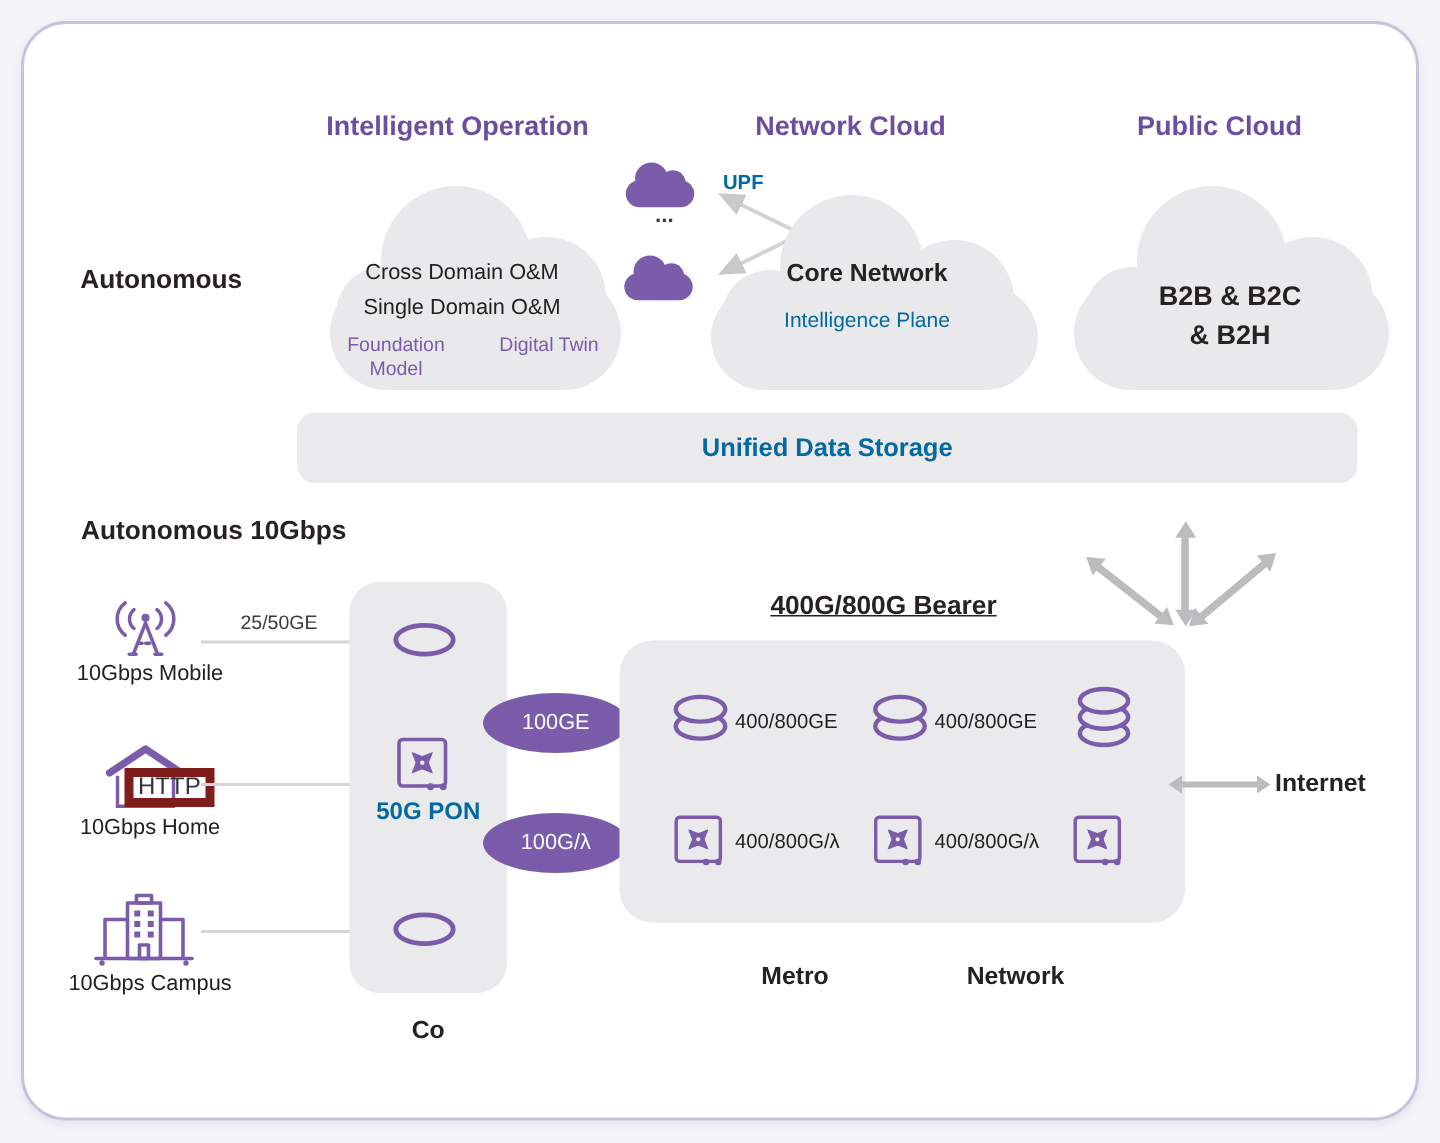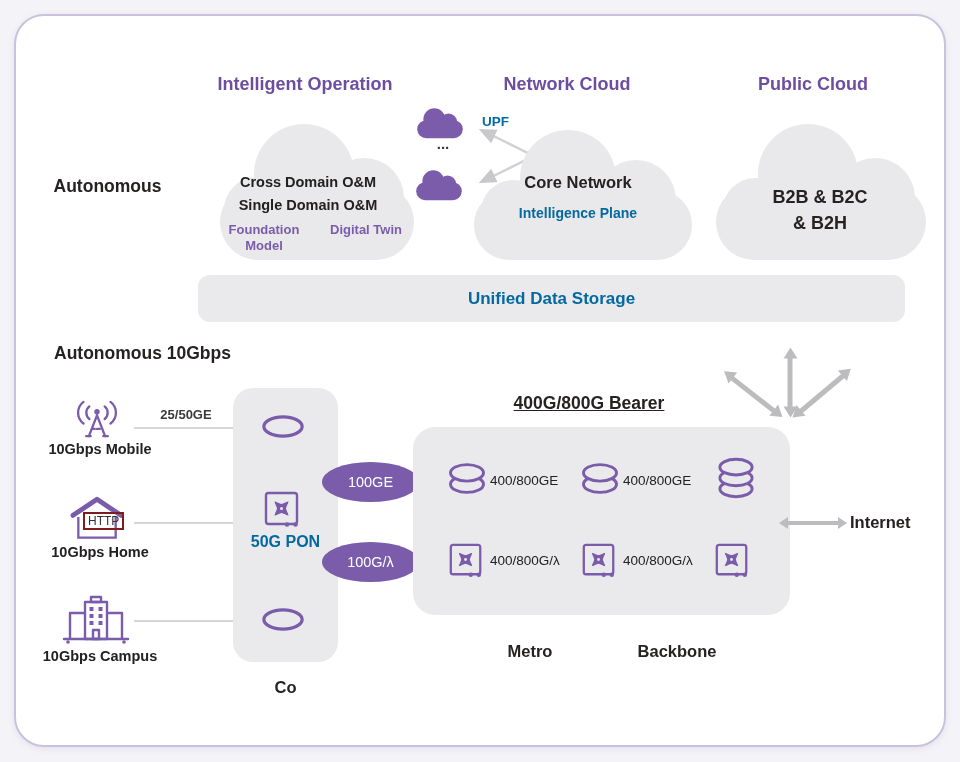--- a/index.html
+++ b/index.html
@@ -1,21 +1,21 @@
 <!DOCTYPE html>
 <html><head>
 <meta charset="utf-8">
 <style>
   * { margin:0; padding:0; box-sizing:border-box; }
   html,body { width:960px; height:762px; background:#f4f3f7; font-family:"Liberation Sans", sans-serif; overflow:hidden; }
   #stage { position:absolute; left:0; top:0; width:960px; height:762px; }
   .card { position:absolute; left:14px; top:14px; width:932px; height:733px; background:#ffffff;
           border:2px solid #c9c2dd; border-radius:30px; box-shadow:0 2px 6px rgba(120,110,160,.12); }
   .abs { position:absolute; }
-  .ctr { text-align:center;font-weight:bold; }
+  .ctr { text-align:center; }
   .hdr { font-weight:bold; font-size:18px; color:#6d4da0; }
   .dark { color:#262222; }
   .purple { color:#0369a1; }
   .bold { font-weight:bold; }
   .cloudtxt { font-size:14.5px; color:#232020; }
   .subtxt { font-size:13px; color:#7a5caa; line-height:16px; }
   .graybox { background:#eae9ec; }
   .line { position:absolute; height:2px; background:#d6d5d8; }
   .badge { position:absolute; width:97px; height:40px; border-radius:50%; background:#7a5caa;
            color:#ffffff; font-size:14.5px; text-align:center; line-height:40px; }
@@ -24,21 +24,21 @@
   .bearer-lbl { font-size:13.5px; color:#232020; }
   
   .darrow { position:absolute; height:5px; background:#bcbcbe; }
   .darrow::before { content:""; position:absolute; left:-10px; top:-5px;
       border-top:7.5px solid transparent; border-bottom:7.5px solid transparent; border-right:11px solid #bcbcbe; }
   .darrow::after { content:""; position:absolute; right:-10px; top:-5px;
       border-top:7.5px solid transparent; border-bottom:7.5px solid transparent; border-left:11px solid #bcbcbe; }
   .darrow.sm { height:4px; }
   .darrow.sm::before { top:-4px; border-top-width:6px; border-bottom-width:6px; border-right-width:9px; left:-9px; }
   .darrow.sm::after  { top:-4px; border-top-width:6px; border-bottom-width:6px; border-left-width:9px; right:-9px; }
-  .http-tag { position:absolute; font-size:12px; color:#333; border:2px solid #7f1d1d; padding:0 3px; line-height:14px; background:transparent; }
+  .http-tag { position:absolute; font-size:16px; color:#333; border:6px solid #7f1d1d; padding:0 3px; line-height:14px; background:transparent; }
 </style>
 </head>
 <body>
 
 <svg width="0" height="0" style="position:absolute" aria-hidden="true">
   <defs>
     <marker id="ah-purple" markerWidth="8" markerHeight="8" refX="5" refY="2.6" orient="auto-start-reverse">
       <path d="M0,0 L5.8,2.6 L0,5.2 Z" fill="#7a5caa"></path>
     </marker>
     <marker id="ah-gray" markerWidth="9" markerHeight="9" refX="6" refY="3" orient="auto-start-reverse">
@@ -217,21 +217,21 @@
   <div class="abs bearer-lbl" style="left:490px; top:553px;">400/800G/λ</div>
   <svg class="abs" style="left:580px; top:541px;" width="38" height="38" viewBox="0 0 40 40">
       <use href="#sym-router"></use>
     </svg>
   <div class="abs bearer-lbl" style="left:623px; top:553px;">400/800G/λ</div>
   <svg class="abs" style="left:713px; top:541px;" width="38" height="38" viewBox="0 0 40 40">
       <use href="#sym-router"></use>
     </svg>
 
   <div class="abs ctr bold dark" style="left:470px; top:642px; width:120px; font-size:16.5px;">Metro</div>
-  <div class="abs ctr bold dark" style="left:617px; top:642px; width:120px; font-size:16.5px;">Backbone</div>
+  <div class="abs ctr bold dark" style="left:617px; top:642px; width:120px; font-size:16.5px;">Network</div>
 
   <div class="darrow" style="left:765px; top:380px; width:50px; transform:rotate(90deg);"></div>
   <div class="darrow" style="left:726px; top:392px; width:54px; transform:rotate(38deg);"></div>
   <div class="darrow" style="left:794px; top:391px; width:56px; transform:rotate(-40deg);"></div>
 
   <div class="darrow sm" style="left:788px; top:521px; width:50px;"></div>
   <div class="abs bold dark" style="left:850px; top:513px; font-size:16.5px;">Internet</div>
 </div>
 
 </body></html>

